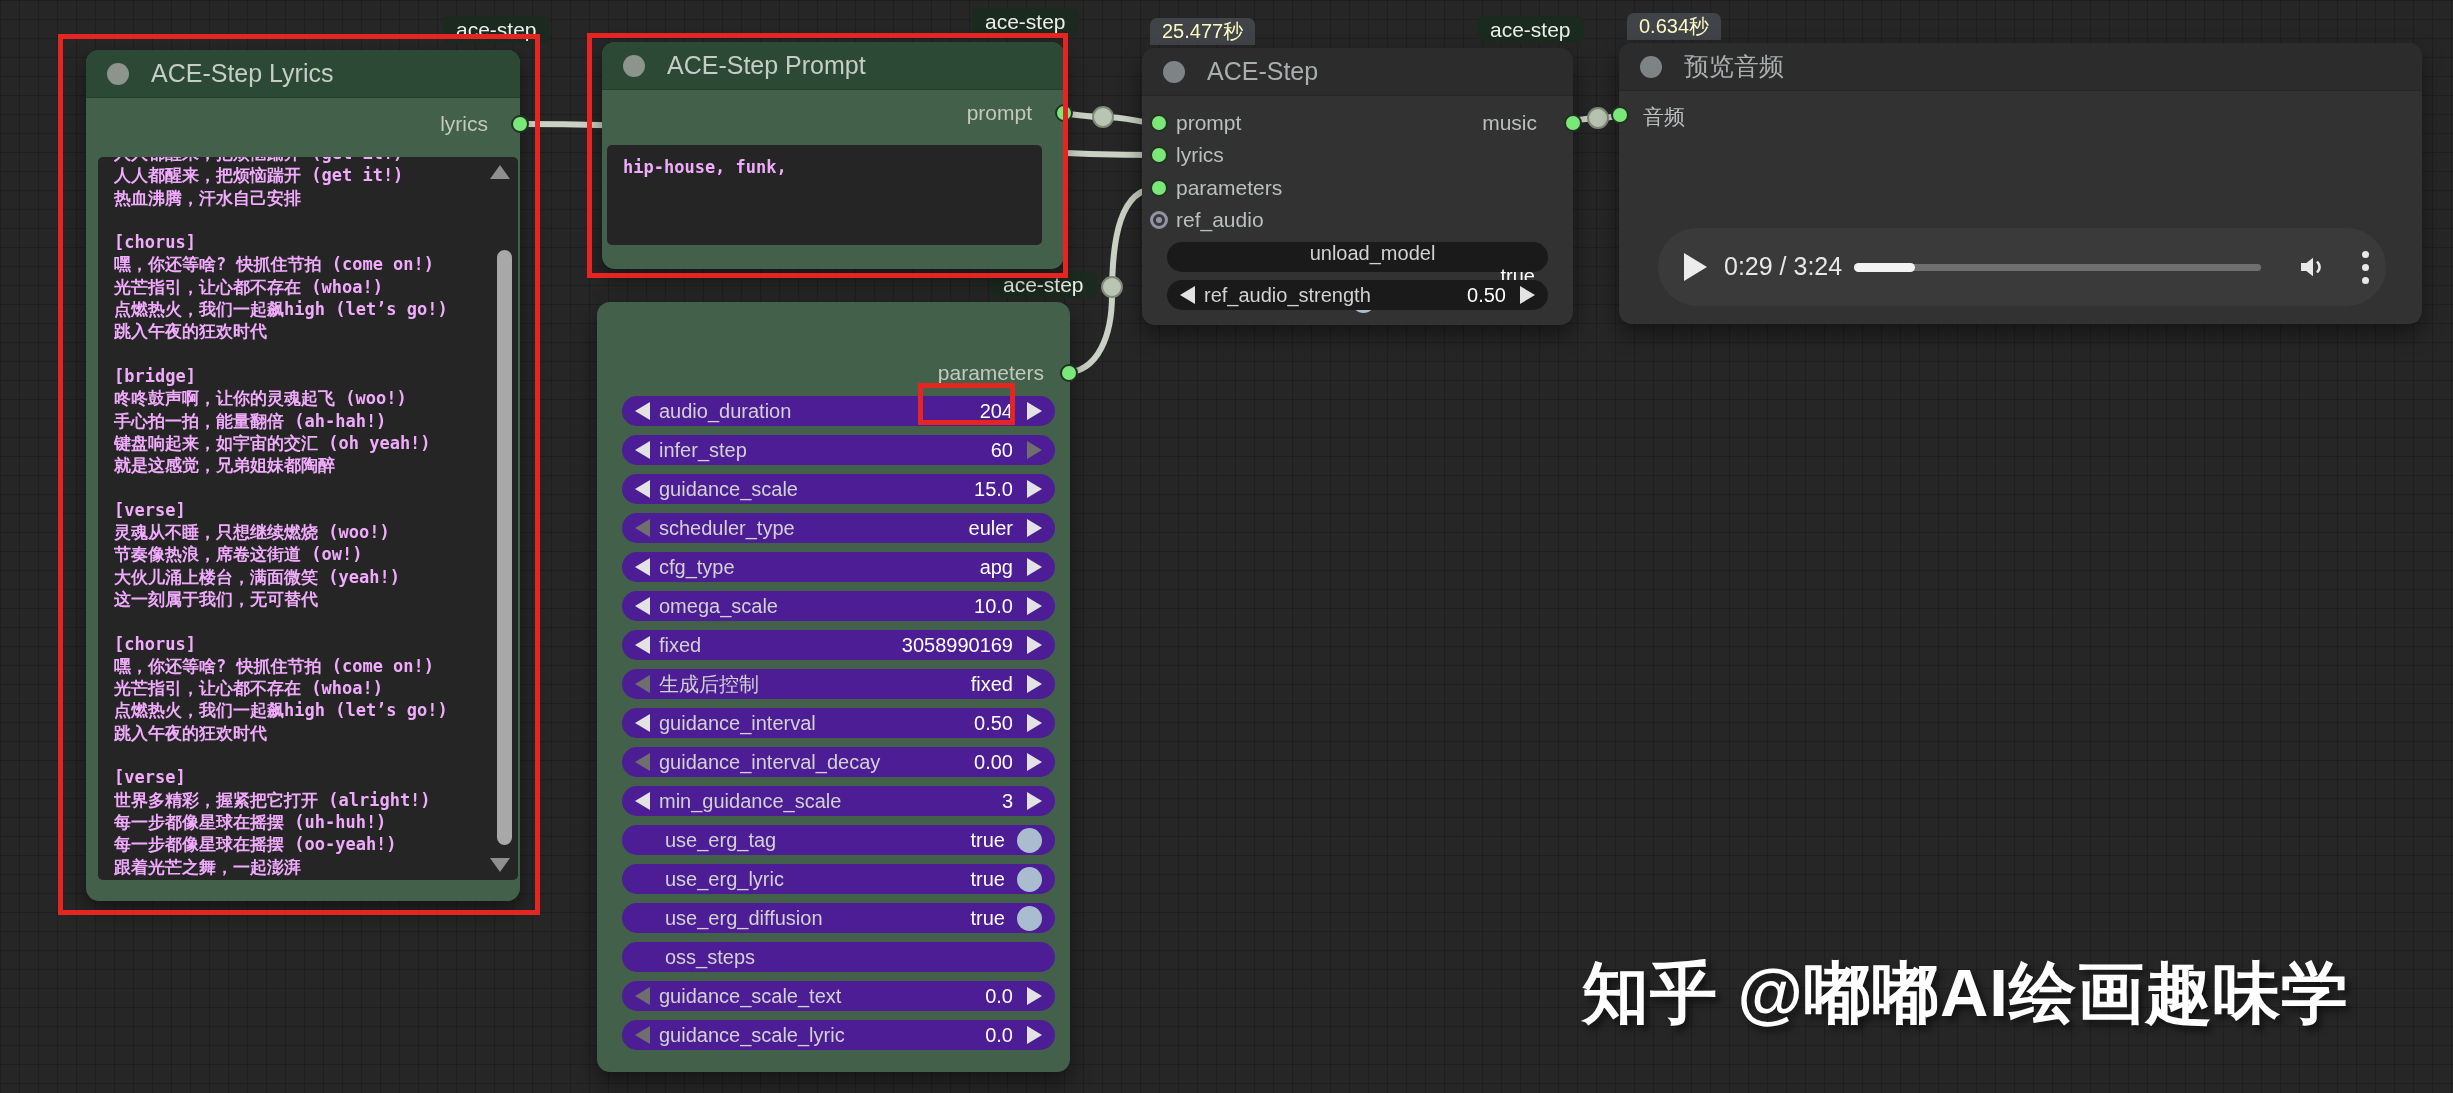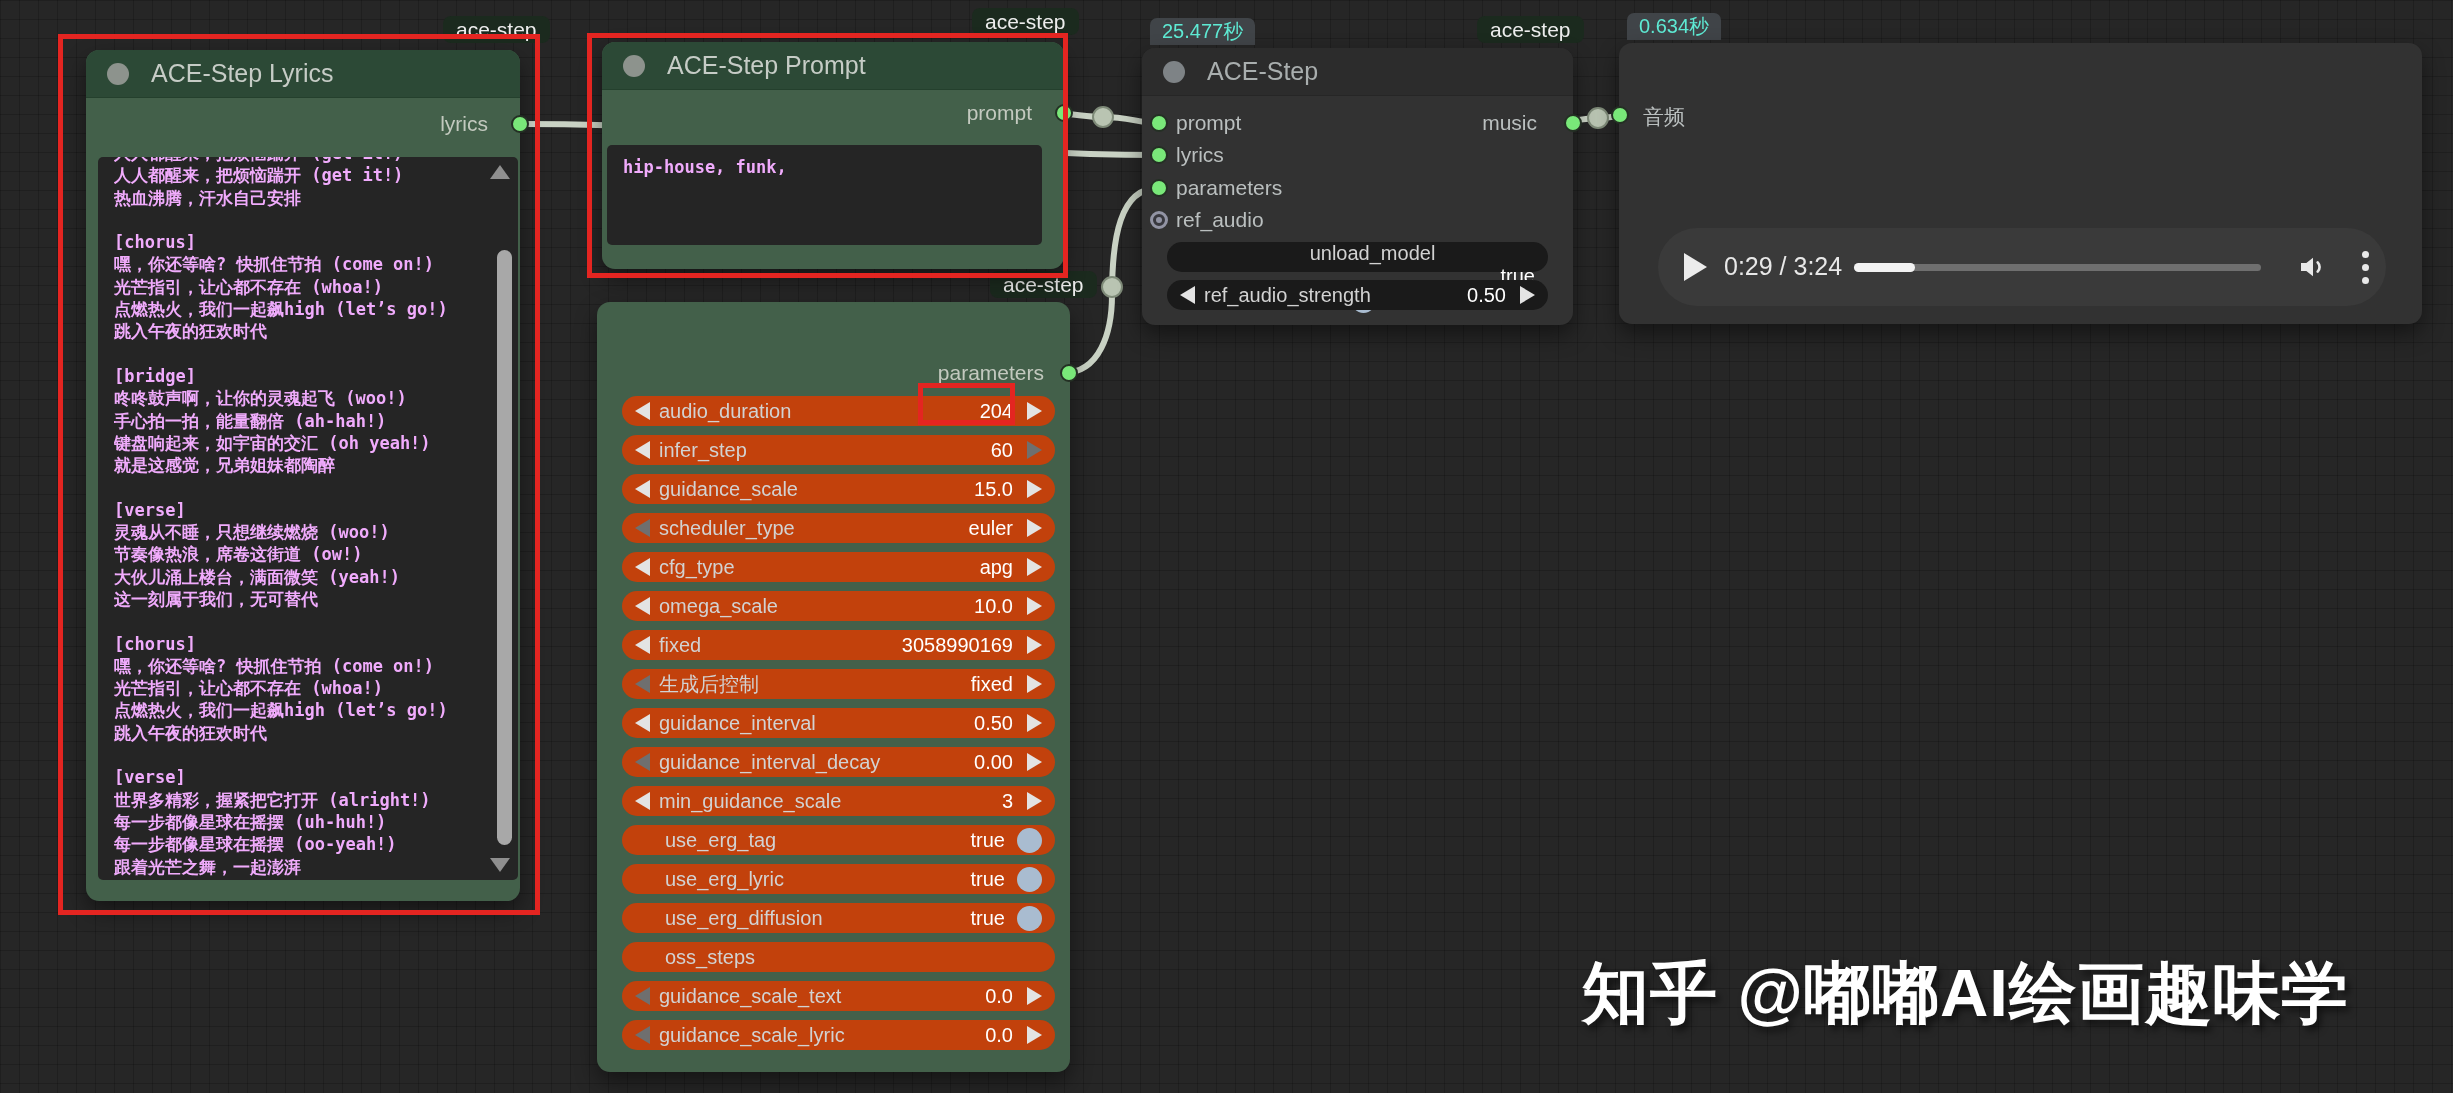--- a/index.html
+++ b/index.html
@@ -13,21 +13,21 @@
     font-family:"Liberation Sans", sans-serif;
     -webkit-font-smoothing:antialiased;
   }
   .wires{position:absolute;left:0;top:0;z-index:1;pointer-events:none;}
   .tag{
     position:absolute;z-index:2;height:27px;line-height:27px;padding:0 13px;
     background:#1b2a1e;color:#ededed;font-size:21px;border-radius:8px;white-space:nowrap;
   }
   .timer{
     position:absolute;z-index:2;height:27px;line-height:27px;padding:0 12px;
-    background:#404448;color:#5eead4;font-size:20px;border-radius:7px 7px 0 0;white-space:nowrap;
+    background:#404448;color:#fef9c3;font-size:20px;border-radius:7px 7px 0 0;white-space:nowrap;
   }
   .node{position:absolute;z-index:3;border-radius:13px;box-shadow:0 10px 22px rgba(0,0,0,0.45);}
   .node-green{background:#43604a;}
   .node-dark{background:#323232;}
   .nheader{
     position:absolute;left:0;top:0;right:0;height:47px;border-radius:13px 13px 0 0;
     display:flex;align-items:center;
   }
   .node-green .nheader{background:#2c4936;border-bottom:1px solid #24402d;}
   .node-dark .nheader{background:#2c2c2c;border-bottom:1px solid #262626;}
@@ -50,21 +50,21 @@
     position:absolute;background:#252525;border-radius:5px;overflow:hidden;
     font-family:"DejaVu Sans Mono", monospace;color:#f0abfc;font-weight:bold;
   }
   .lyr-wrap{position:absolute;left:16px;right:30px;top:12px;bottom:0;overflow:hidden;}
   .lyr-line{font-size:17px;line-height:22.3px;white-space:pre;}
   .sb-up,.sb-dn{position:absolute;right:8px;width:0;height:0;border-left:10px solid transparent;border-right:10px solid transparent;}
   .sb-up{top:8px;border-bottom:14px solid #8f8f8f;}
   .sb-dn{bottom:8px;border-top:14px solid #8f8f8f;}
   .sb-thumb{position:absolute;right:6px;width:15px;border-radius:8px;background:#a8a8a8;}
   .pill{
-    position:absolute;height:30px;background:#c2410c;border-radius:15px;
+    position:absolute;height:30px;background:#4c1d95;border-radius:15px;
     display:flex;align-items:center;padding:0 13px;box-sizing:border-box;
     color:#d2d2d2;font-size:20px;
   }
   .pill .plabel{white-space:nowrap;margin-left:9px;}
   .pill .pvalue{margin-left:auto;color:#ffffff;white-space:nowrap;}
   .arr{width:0;height:0;flex:none;}
   .arr-l{border-top:9px solid transparent;border-bottom:9px solid transparent;border-right:15px solid #e3e3e3;}
   .arr-r{border-top:9px solid transparent;border-bottom:9px solid transparent;border-left:15px solid #e3e3e3;margin-left:14px;}
   .arr.dim-l{border-right-color:#6f6f6f;}
   .arr.dim-r{border-left-color:#6f6f6f;}
@@ -295,20 +295,24 @@
   </div>
   <div class="pill" style="left:25px;top:232px;width:381px;background:#1a1a1a;">
     <div class="arr arr-l"></div>
     <div class="plabel">ref_audio_strength</div>
     <div class="pvalue">0.50</div>
     <div class="arr arr-r"></div>
   </div>
 </div>
 
 <div class="node node-dark" style="left:1619px;top:43px;width:803px;height:281px;">
+  <div class="nheader">
+    <div class="tdot"></div>
+    <div class="ntitle">预览音频</div>
+  </div>
   <div class="port-dot" style="left:-8px;top:63px;"></div>
   <div class="port-label" style="left:24px;top:60px;">音频</div>
 
   <div class="player" style="left:39px;top:185px;width:728px;height:78px;">
     <div class="play-tri" style="left:26px;top:25px;"></div>
     <div class="ptime" style="left:66px;top:24px;">0:29 / 3:24</div>
     <div class="ptrack" style="left:196px;top:36px;width:407px;">
       <div class="pfill" style="width: 15%;"></div>
     </div>
     <svg style="position:absolute;left:638px;top:23px;" width="34" height="32" viewBox="0 0 24 24">

